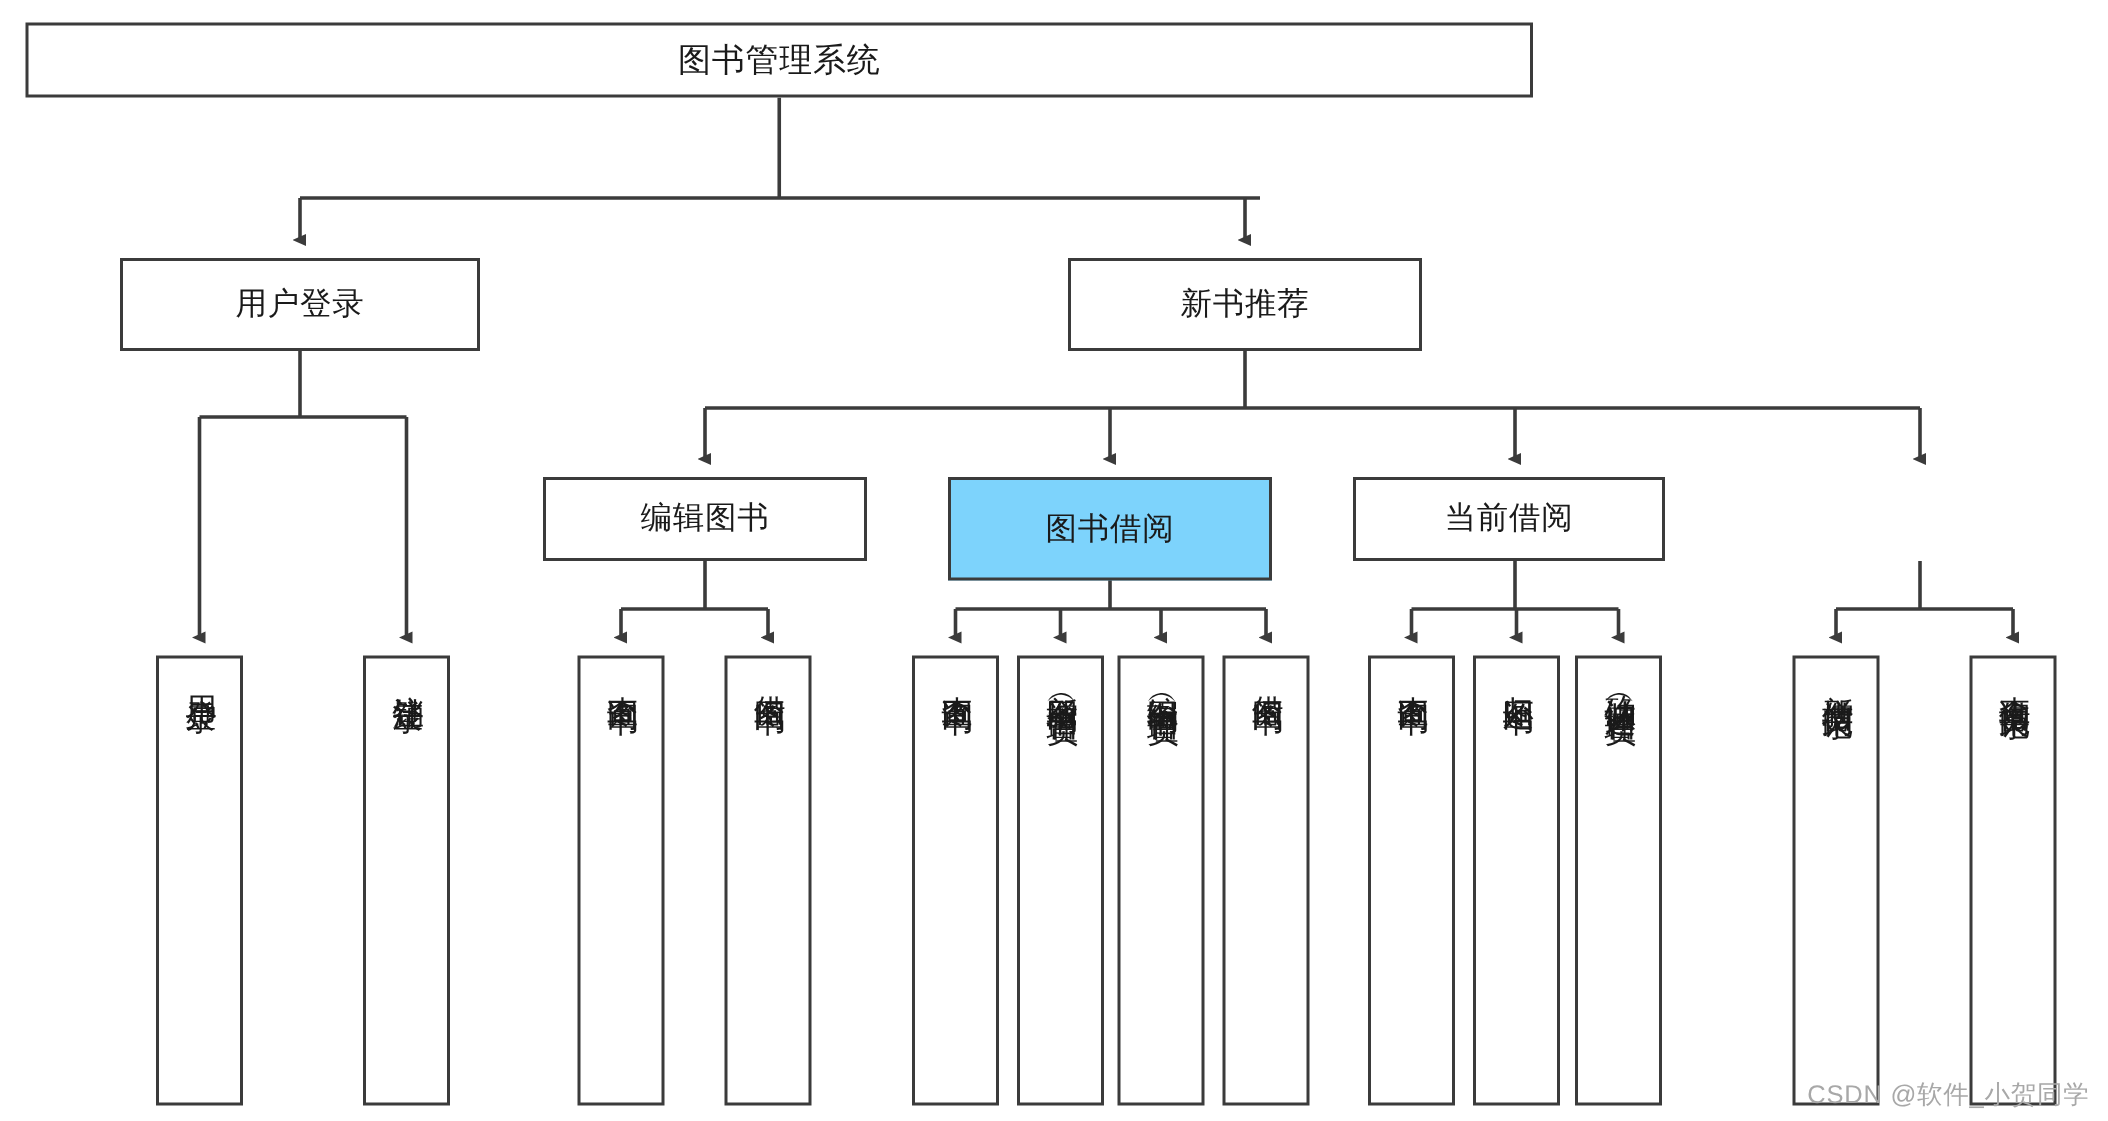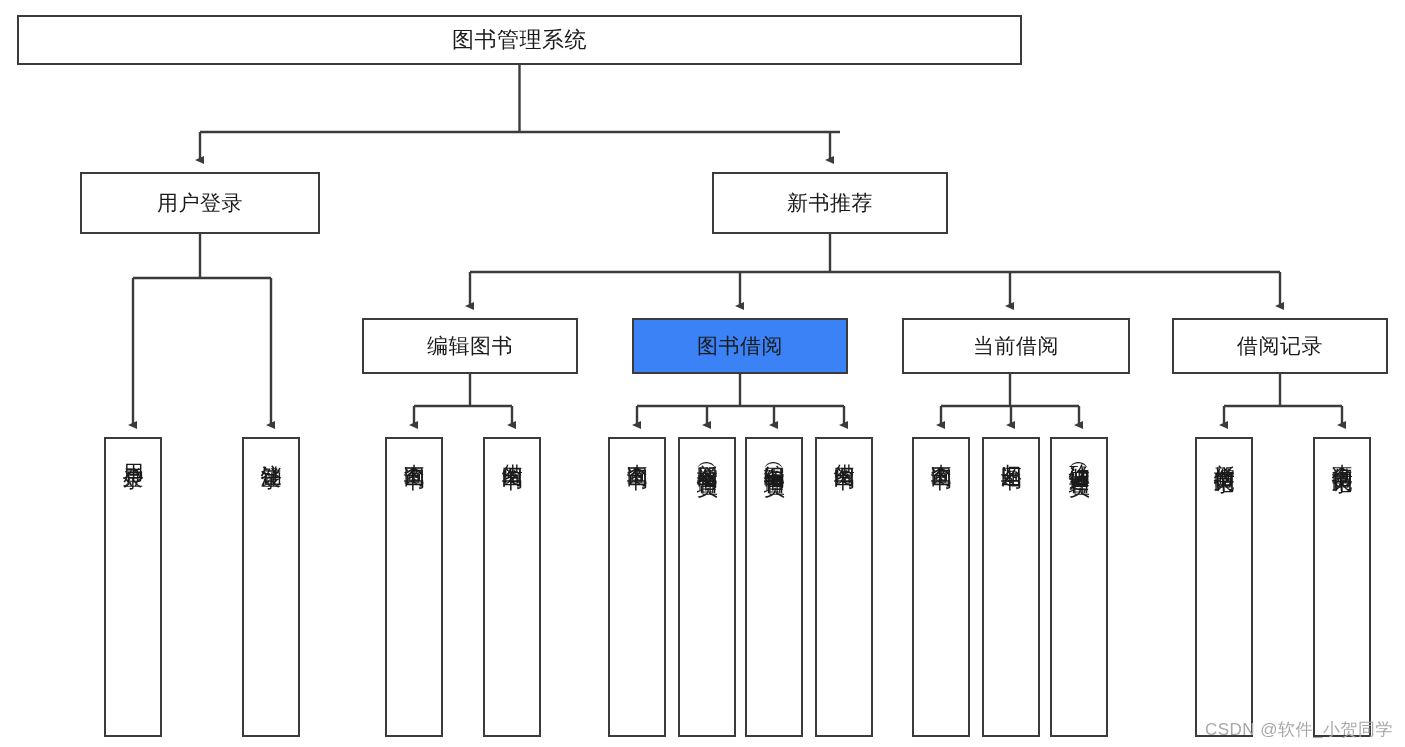--- a/index.html
+++ b/index.html
@@ -130,28 +130,25 @@
   <div class="node horiz" style="left: 80px; top: 172px; width: 240px; height: 62px; border-color: rgb(59, 59, 59); background: rgb(255, 255, 255); color: rgb(26, 26, 26);">
     <span>用户登录</span>
   </div>
   <div class="node horiz" style="left: 712px; top: 172px; width: 236px; height: 62px; border-color: rgb(59, 59, 59); background: rgb(255, 255, 255); color: rgb(26, 26, 26);">
     <span>新书推荐</span>
   </div>
 
   <div class="node horiz" style="left: 362px; top: 318px; width: 216px; height: 56px; border-color: rgb(59, 59, 59); background: rgb(255, 255, 255); color: rgb(26, 26, 26);">
     <span>编辑图书</span>
   </div>
-  <div class="node horiz" style="left: 632px; top: 318px; width: 216px; height: 56px; border-color: rgb(59, 59, 59); background: #3b82f6; color: rgb(26, 26, 26);">
+  <div class="node horiz" style="left: 632px; top: 318px; width: 216px; height: 69px; border-color: rgb(59, 59, 59); background: #7dd3fc; color: rgb(26, 26, 26);">
     <span>图书借阅</span>
   </div>
-  <div class="node horiz" style="left: 902px; top: 318px; width: 228px; height: 56px; border-color: rgb(59, 59, 59); background: rgb(255, 255, 255); color: rgb(26, 26, 26);">
+  <div class="node horiz" style="left: 902px; top: 318px; width: 208px; height: 56px; border-color: rgb(59, 59, 59); background: rgb(255, 255, 255); color: rgb(26, 26, 26);">
     <span>当前借阅</span>
-  </div>
-  <div class="node horiz" style="left: 1172px; top: 318px; width: 216px; height: 56px; border-color: rgb(59, 59, 59); background: rgb(255, 255, 255); color: rgb(26, 26, 26);">
-    <span>借阅记录</span>
   </div>
 
   <div class="node vert" style="left: 104px; top: 437px; width: 58px; height: 300px; border-color: rgb(59, 59, 59); background: rgb(255, 255, 255); color: rgb(26, 26, 26);">
     <span class="vlabel">用户登录</span>
   </div>
   <div class="node vert" style="left: 242px; top: 437px; width: 58px; height: 300px; border-color: rgb(59, 59, 59); background: rgb(255, 255, 255); color: rgb(26, 26, 26);">
     <span class="vlabel">注销登录</span>
   </div>
   <div class="node vert" style="left: 385px; top: 437px; width: 58px; height: 300px; border-color: rgb(59, 59, 59); background: rgb(255, 255, 255); color: rgb(26, 26, 26);">
     <span class="vlabel">查询图书</span>

